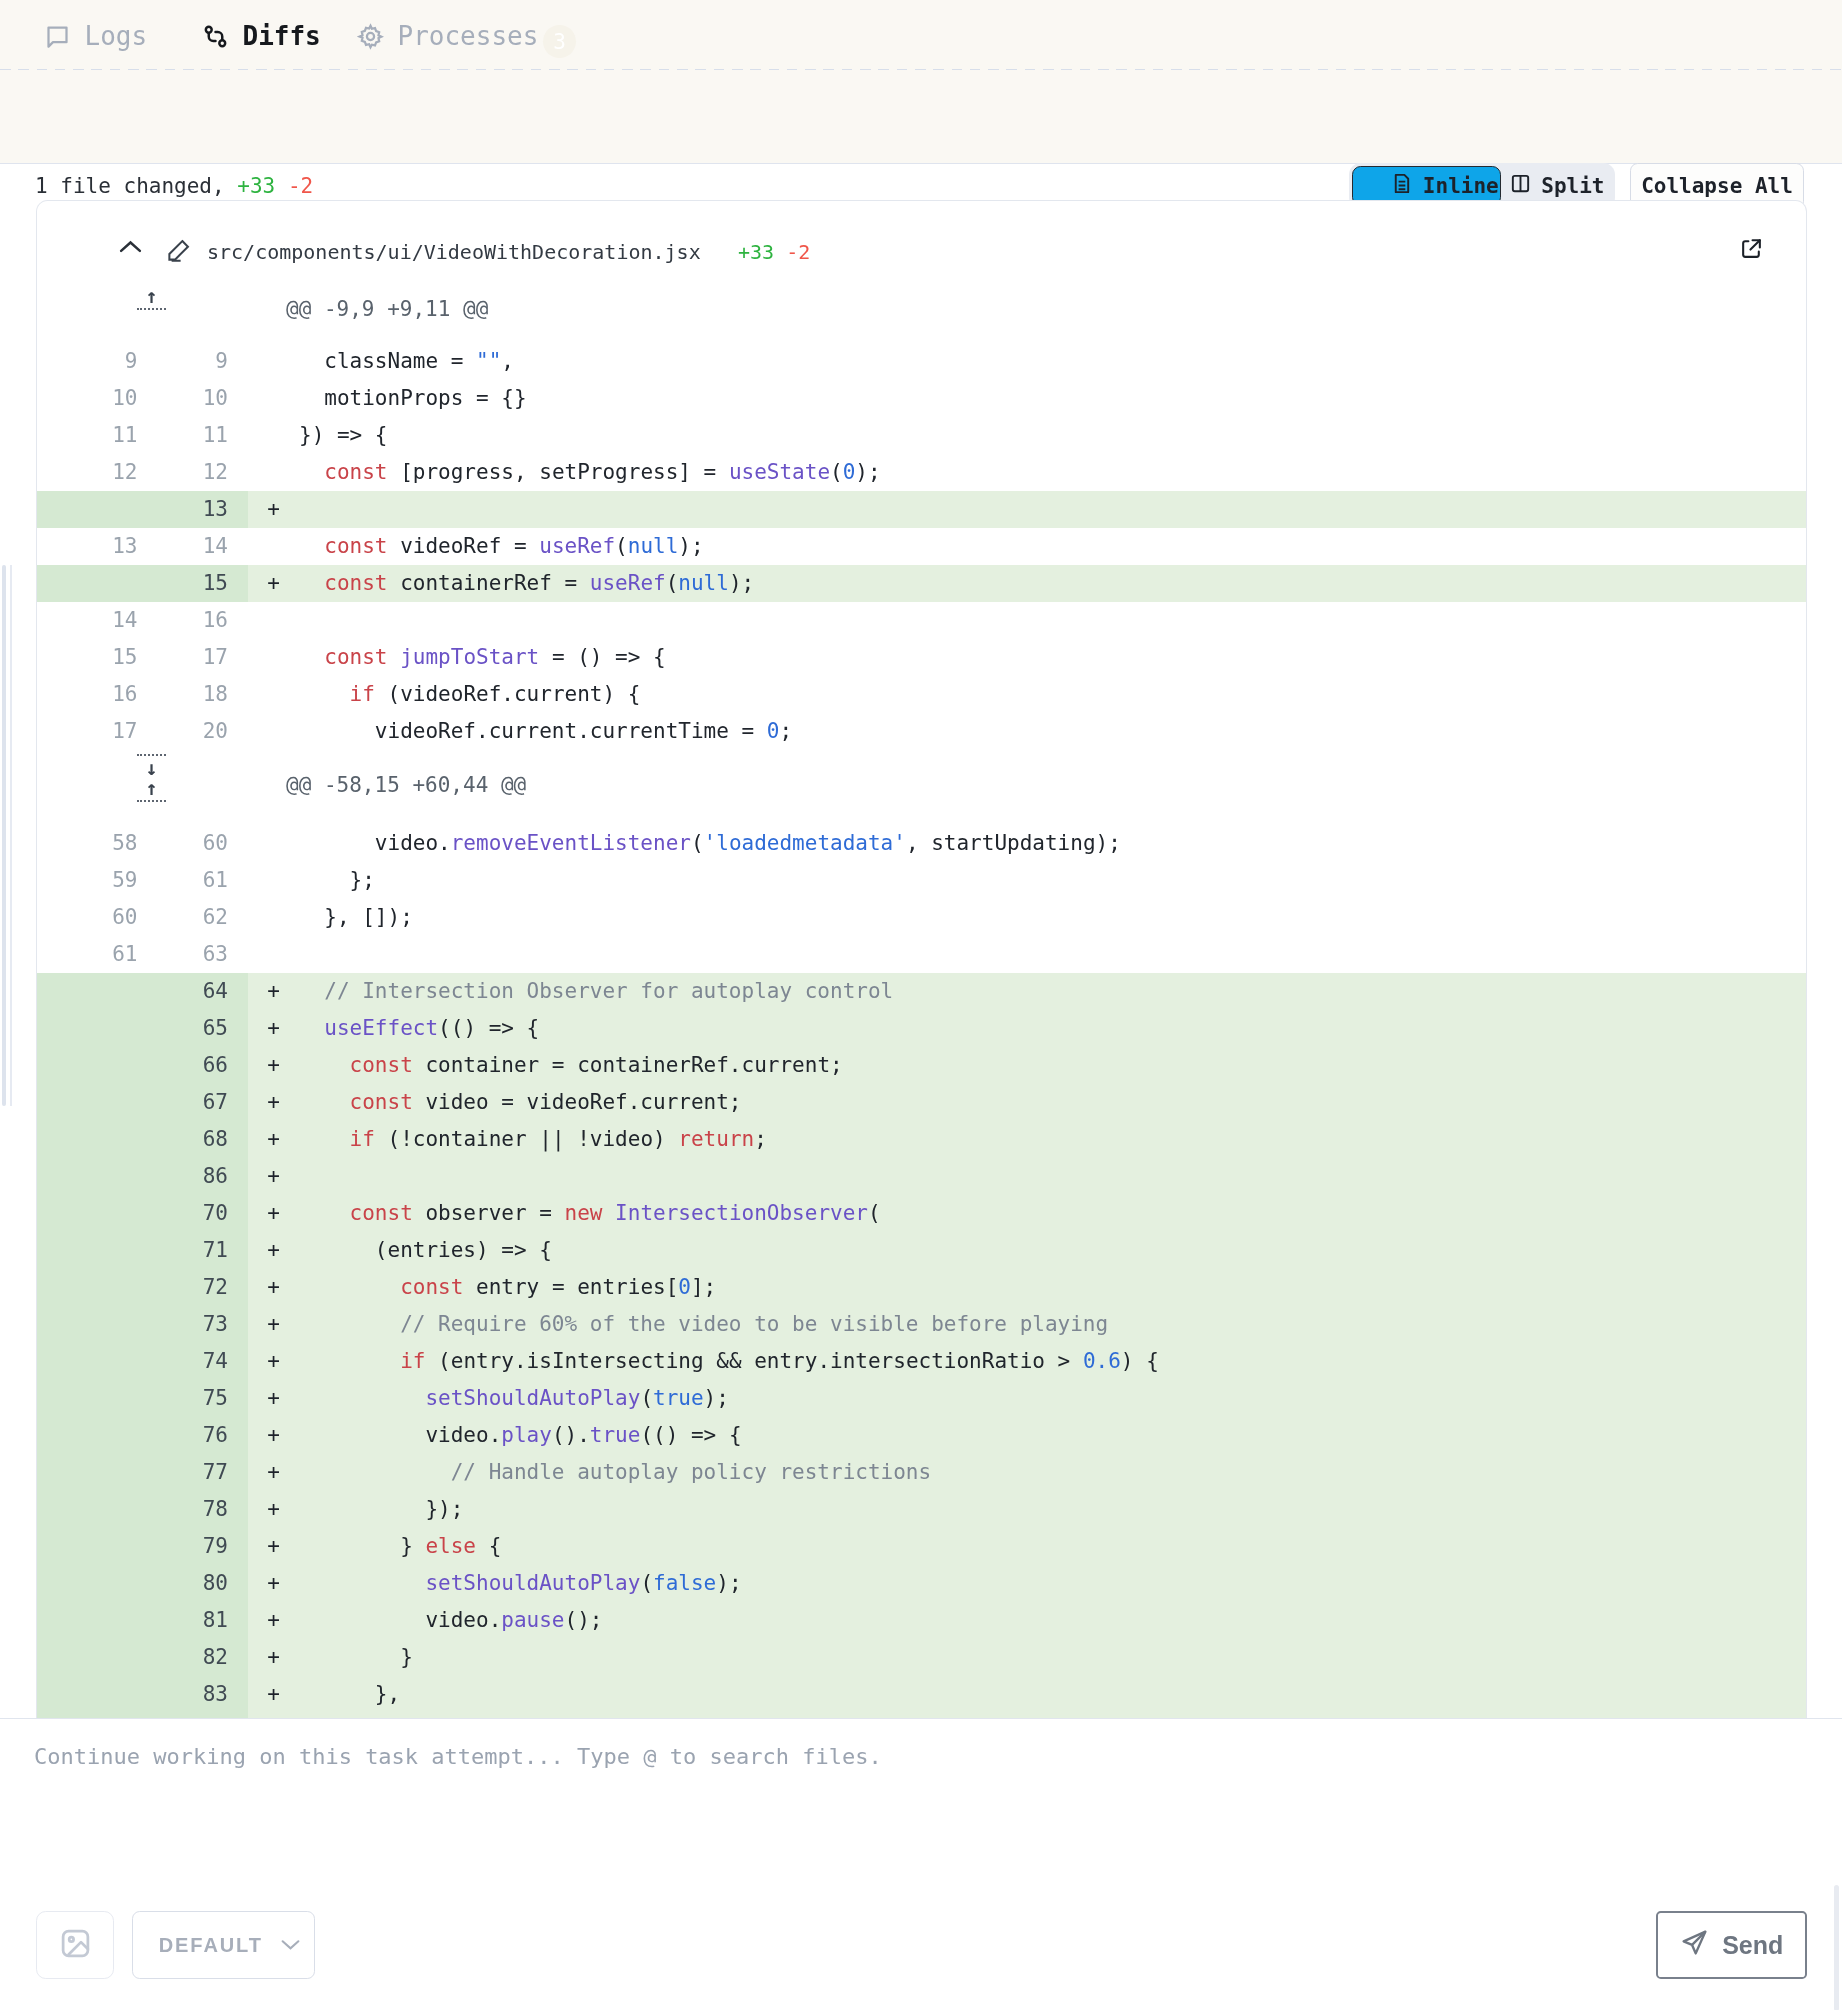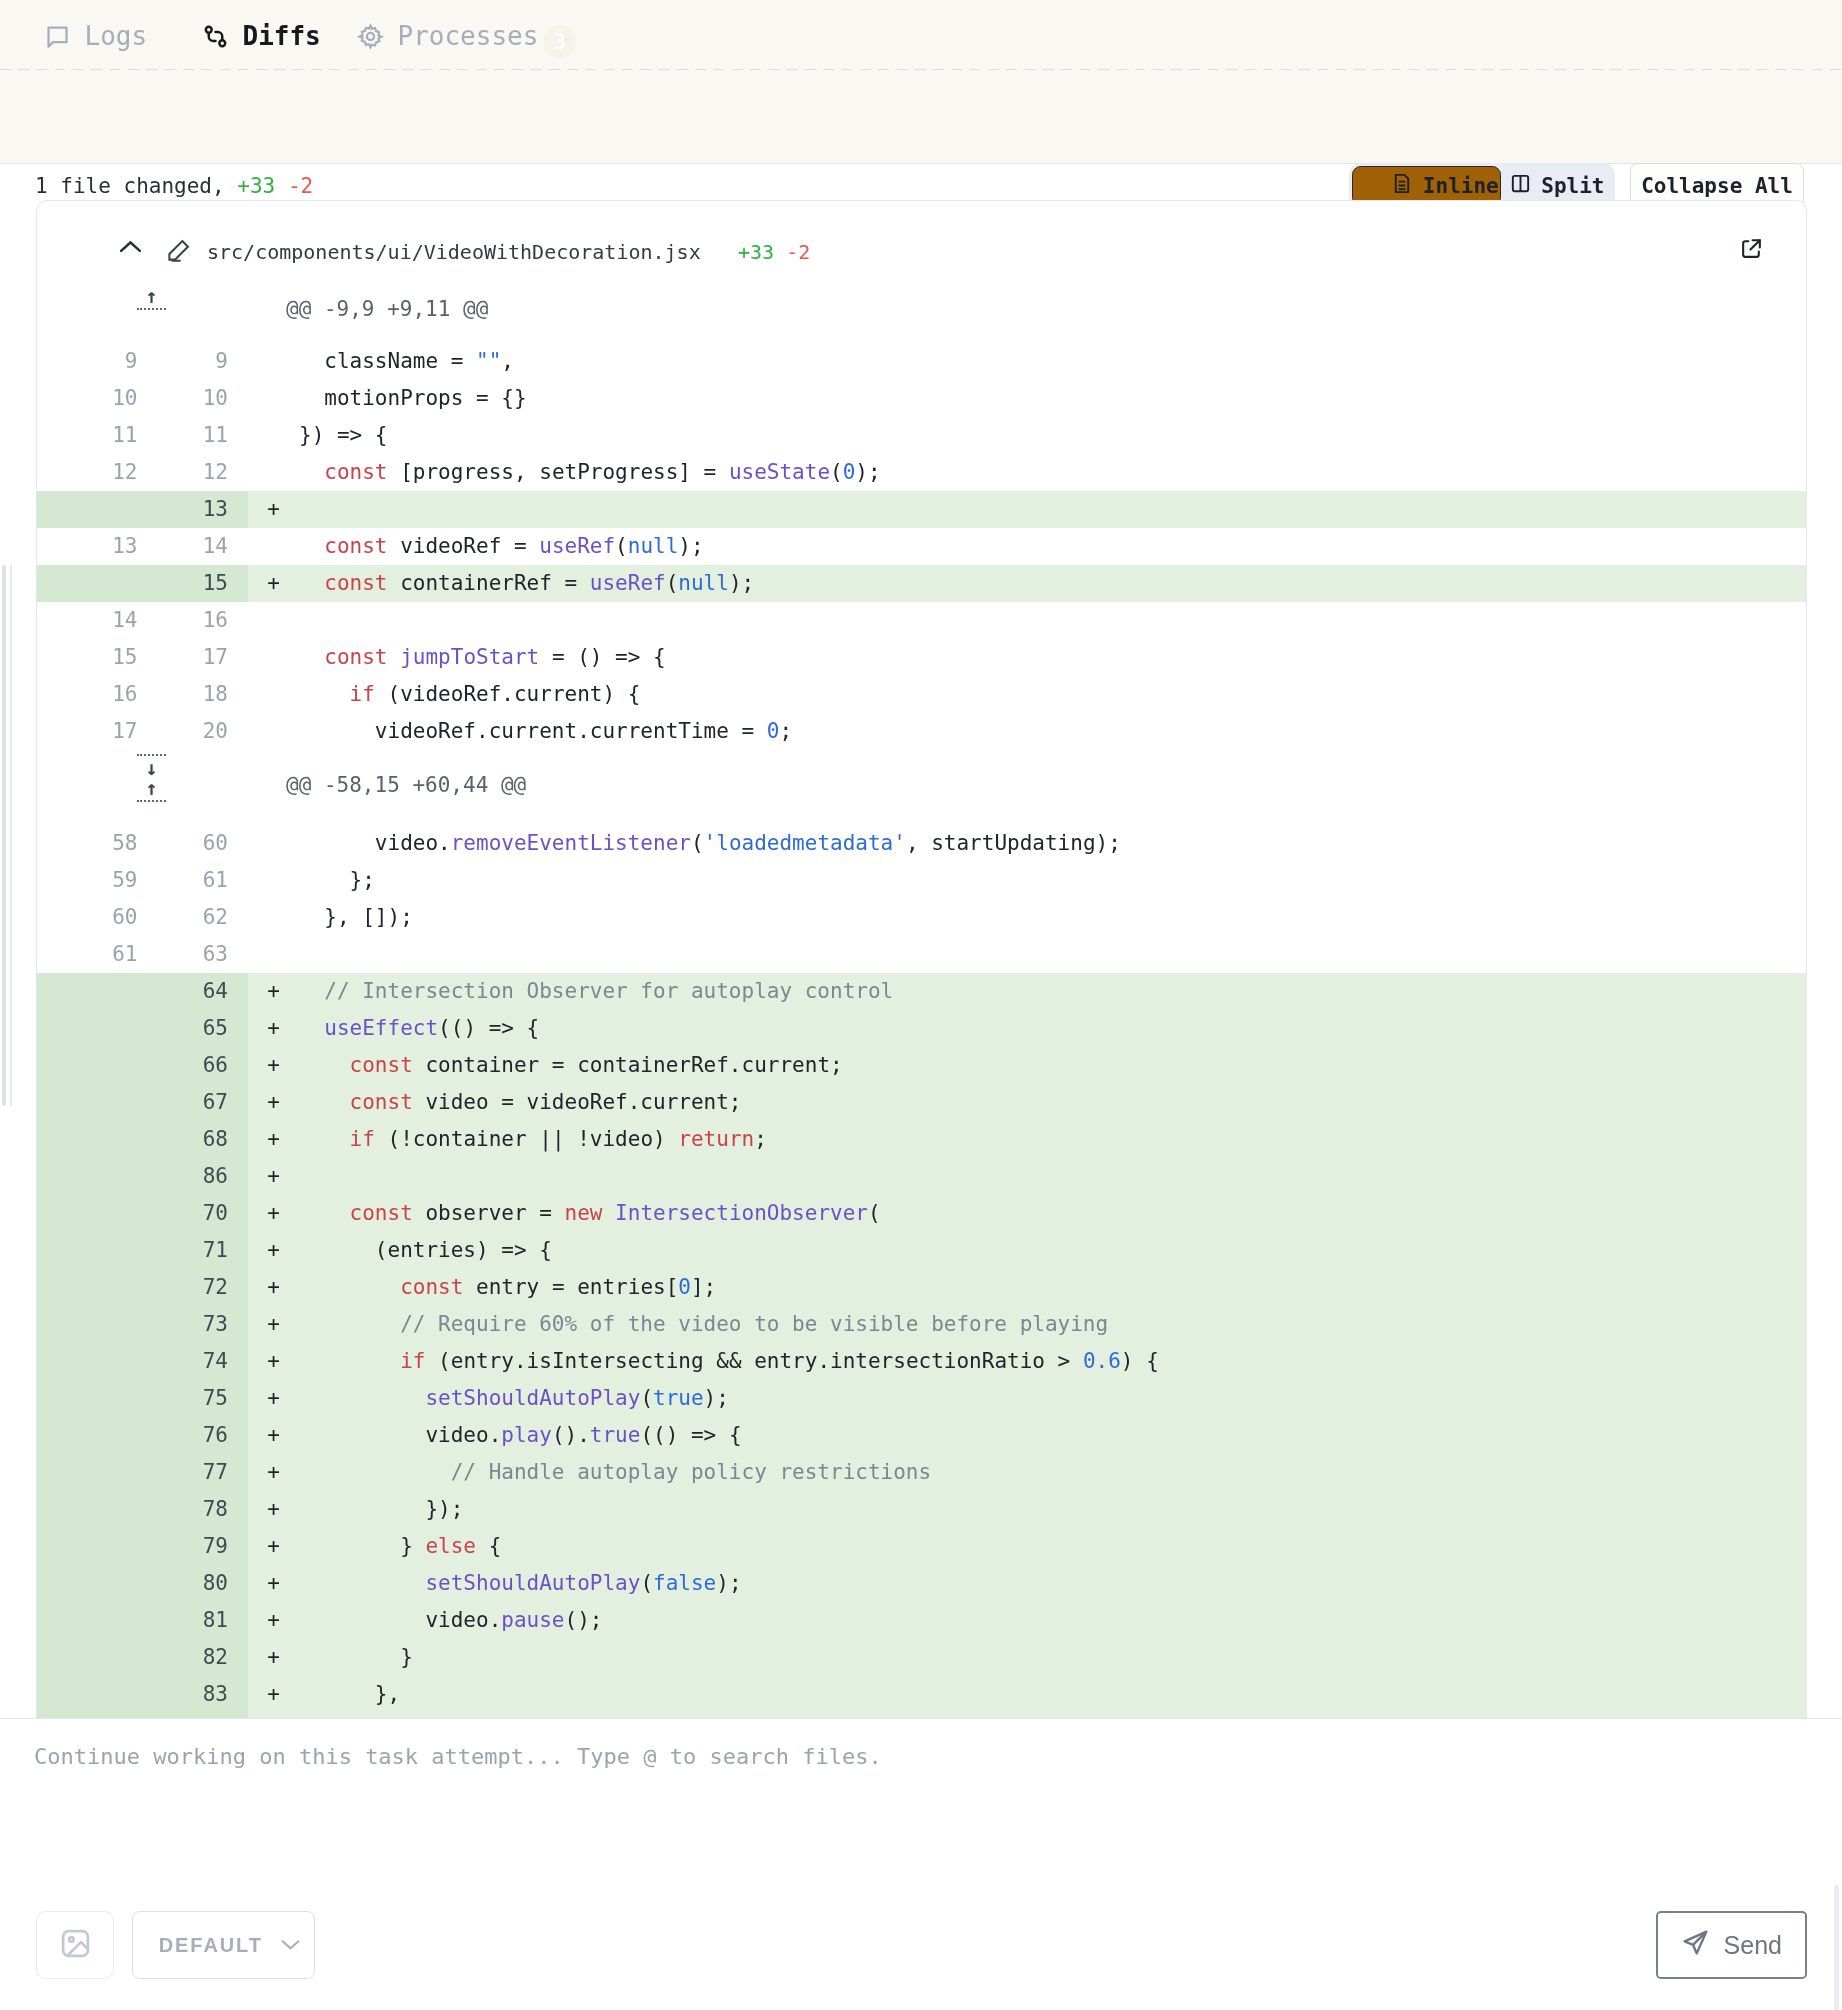--- a/index.html
+++ b/index.html
@@ -37,21 +37,21 @@
   .summary-text { position:absolute; left:35px; top:104px; font-size:21px; color:#2a2f36; }
   .plus { color:#2eb340; } .minus { color:#f0564a; }
   .seg {
     position:absolute; left:1349px; top:93px; width:266px; height:46px;
     background:#e9ecf2; border-radius:11.6px; display:flex; align-items:stretch; padding:2.9px;
   }
   .seg-btn {
     flex:1; display:flex; align-items:center; justify-content:center; gap:9.7px;
     font-size:21px; font-weight:bold; color:#1d222a; border-radius:8.7px; cursor:pointer;
   }
-  .seg-btn.active { background:#a16207; border:1.9px solid #252a31;padding-left:36px; }
+  .seg-btn.active { background:#0ea5e9; border:1.9px solid #252a31;padding-left:36px; }
   .btn-collapse {
     position:absolute; left:1630px; top:93px; width:174px; height:46px;
     background:#fdfdfc; border:1.9px solid #d7dce6; border-radius:7.7px;
     display:flex; align-items:center; justify-content:center;
     font-size:21px; font-weight:bold; color:#1d222a; cursor:pointer;
   }
   
   .diff-card {
     position:absolute; left:36px; top:200px; width:1771px; height:1518px;
     background:#ffffff; border:1.9px solid #e3e7ee; border-bottom:none;
@@ -100,21 +100,21 @@
     position:absolute; left:132px; top:192px; width:183px; height:68px;
     border:1.9px solid #d9dee8; border-radius:7.7px; background:#fff;
     display:flex; align-items:center; justify-content:center; gap:17.4px; cursor:pointer;
     font-family:"Liberation Sans",sans-serif; font-weight:bold; font-size:20px;
     letter-spacing:1.9px; color:#a7aeba;padding-left:13px;
   }
   .btn-send {
     position:absolute; left:1656px; top:192px; width:151px; height:68px;
     border:2.9px solid #79808c; border-radius:4.8px; background:#fff;
     display:flex; align-items:center; justify-content:center; gap:13.5px; cursor:pointer;
-    font-family:"Liberation Sans",sans-serif; font-weight:normal; font-size:25px; color:#6e7681;
+    font-family:"Liberation Sans",sans-serif; font-weight:bold; font-size:25px; color:#6e7681;
   }
   
   .scroll-left-a { position:absolute; left:1.9px; top:565px; width:3.9px; height:541px; background:#dde3ed; border-radius:1.9px; }
   .scroll-left-b { position:absolute; left:9.7px; top:565px; width:1.9px; height:541px; background:#e6eaf2; }
   .scroll-right { position:absolute; left:1834px; top:1885px; width:4.8px; height:126px; background:#e8ebf1; border-radius:2.9px; }
 </style>
 </head>
 <body>
 
 <div class="dashed-h" style="top:1px;"></div>

